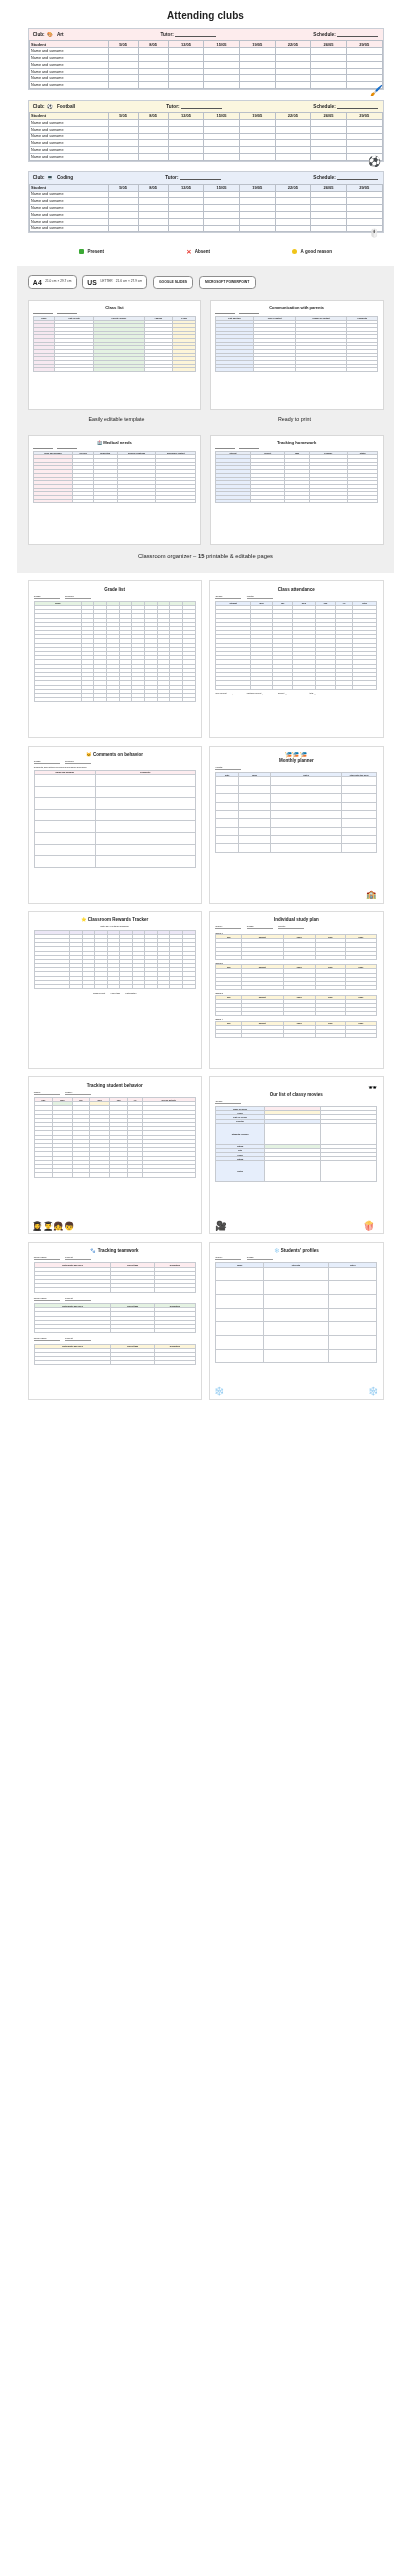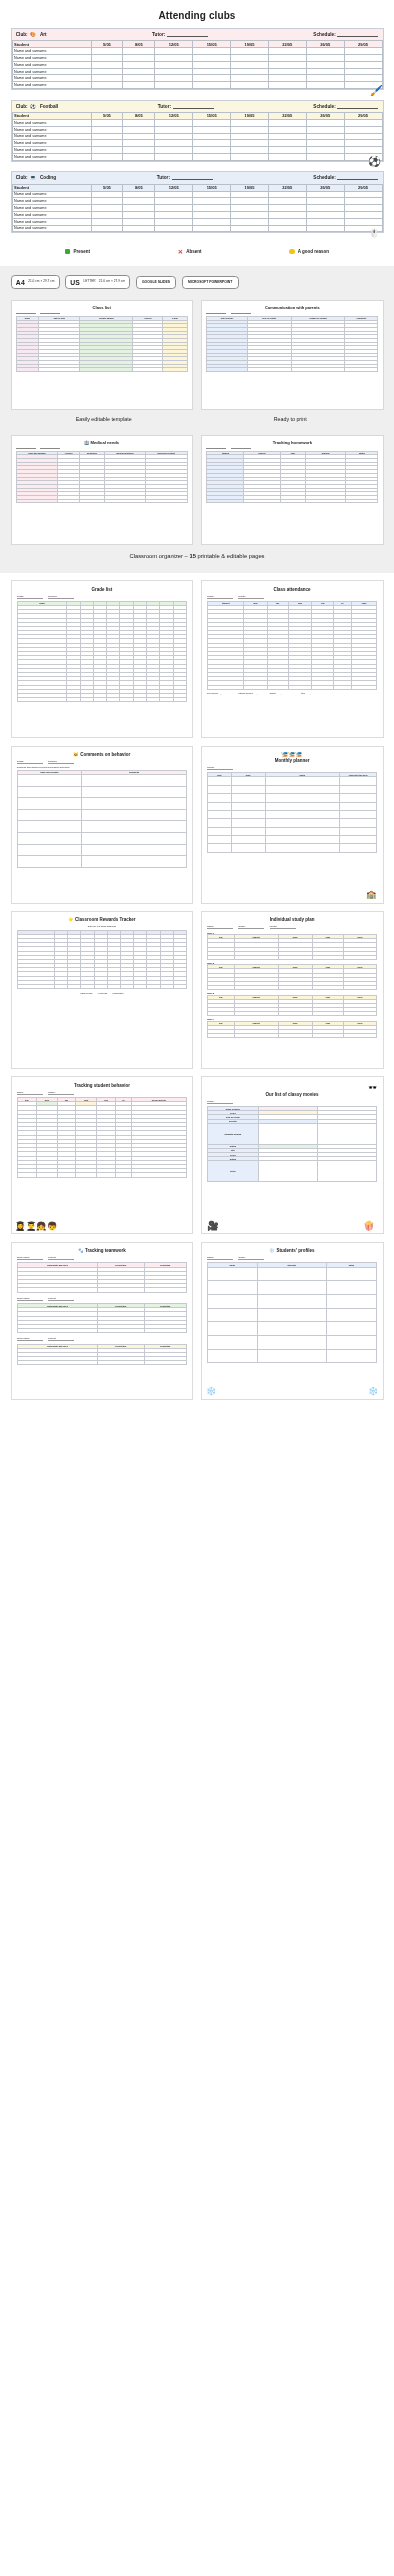--- a/index.html
+++ b/index.html
@@ -3,21 +3,21 @@
 <meta charset="utf-8">
 <style>
   * { box-sizing: border-box; }
   html, body { margin:0; padding:0; }
   body {
     width:394px;
     font-family:"Liberation Sans", sans-serif;
     background:#ffffff;
     color:#222;
   }
-  .page { width:394px; }
+  .page { width:394px;padding-left:17px; }
 
   
   .main-title {
     text-align:center;
     font-size:10px;
     font-weight:bold;
     padding:9.5px 0 7.4px 0;
     letter-spacing:0.1px;
   }
 

